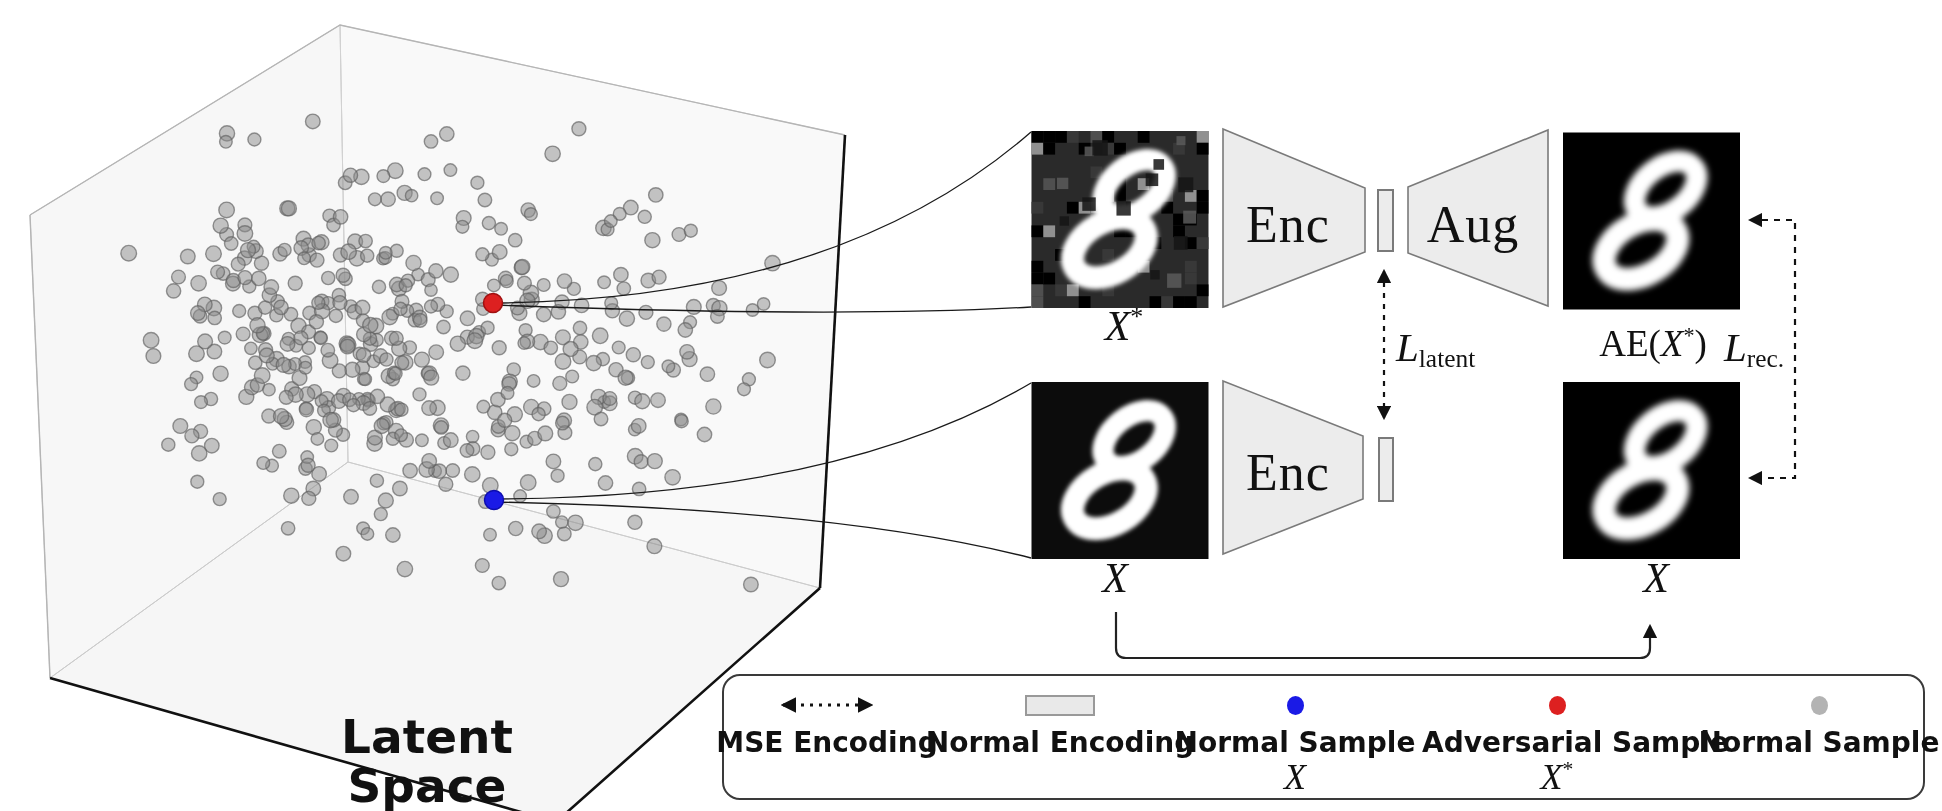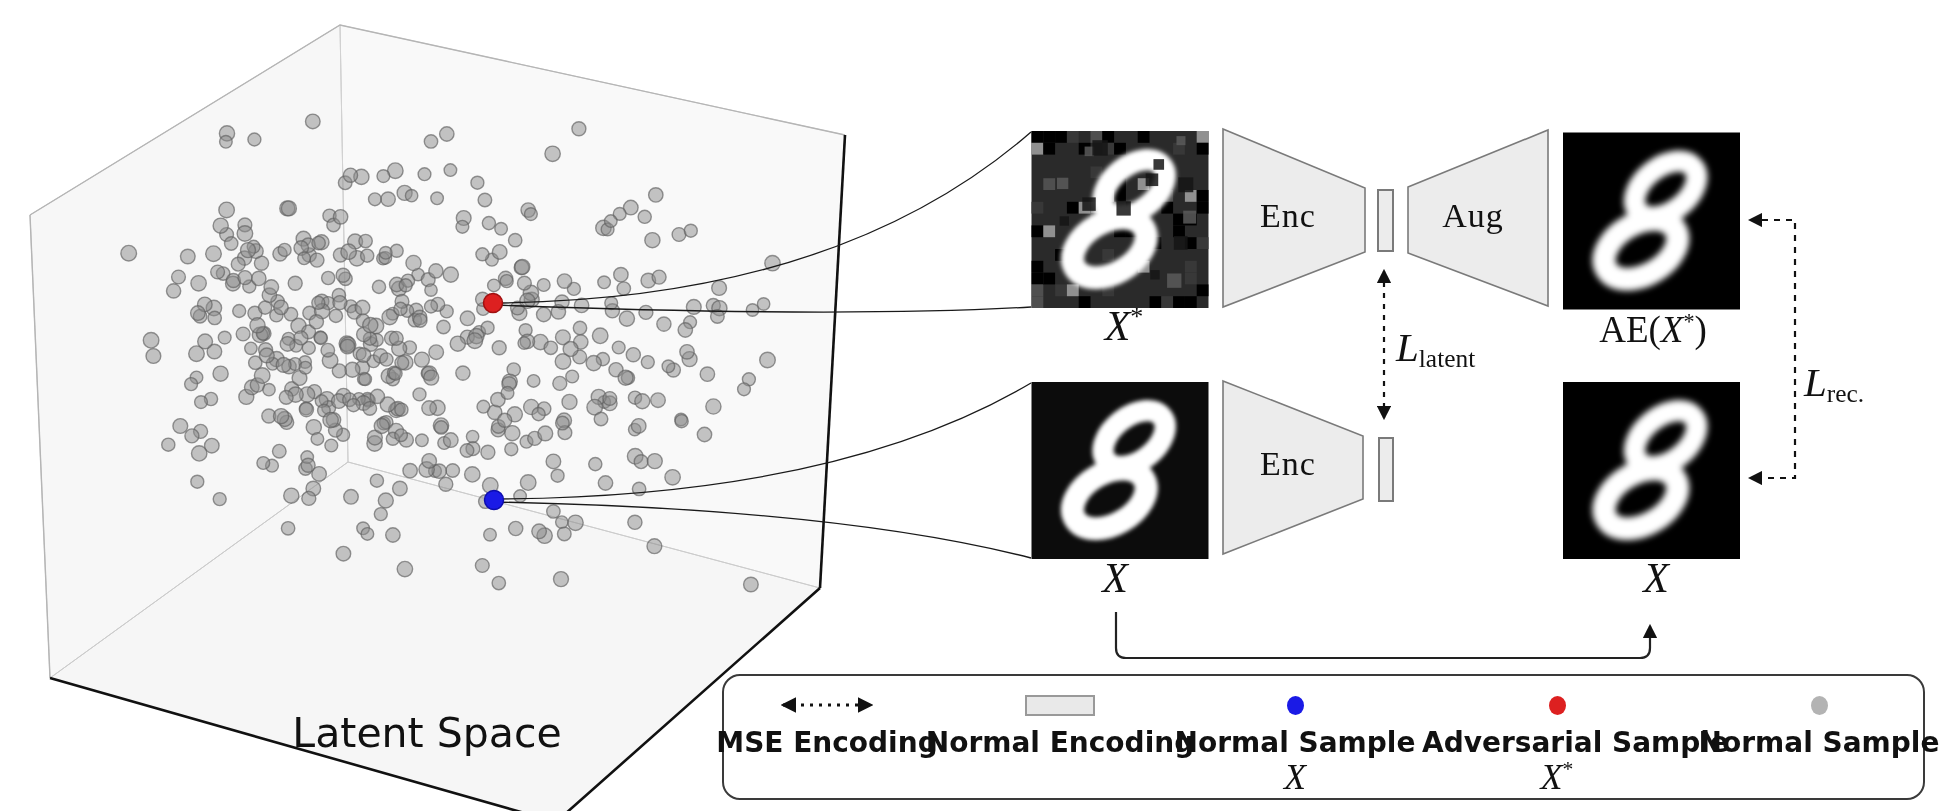--- a/index.html
+++ b/index.html
@@ -8,25 +8,25 @@
   svg.bg{position:absolute;left:0;top:0;}
   .digit-img{position:absolute;}
   .digit-img svg{display:block;}
   .lbl{position:absolute;color:#111;text-align:center;line-height:1.05;}
   .serif{font-family:"Liberation Serif","DejaVu Serif",serif;}
   .it{font-style:italic;}
   .math-x{font-size:42px;}
   .math-x sup{font-size:62%;vertical-align:super;font-style:normal;}
   .ae-lbl{font-size:37px;}
   .ae-lbl sup{font-size:60%;vertical-align:super;font-style:normal;}
-  .encdec{font-size:34px;letter-spacing:1px;}
+  .encdec{font-size:52px;letter-spacing:1px;}
   .loss{font-size:41px;}
   .loss sub{font-size:62%;vertical-align:-6px;letter-spacing:0px;}
   .latent-rect{position:absolute;background:#ececec;border:2px solid #7a7a7a;box-sizing:border-box;}
-  .title{font-size:41px;font-weight:400;color:#111;}
+  .title{font-size:47px;font-weight:700;color:#111;}
   
   .legend{position:absolute;left:722px;top:674px;width:1203px;height:126px;
           border:2.5px solid #3a3a3a;border-radius:18px;background:#fff;box-sizing:border-box;}
   .lg-item{position:absolute;top:8px;width:270px;text-align:center;}
   .lg-sym{height:42px;display:flex;align-items:center;justify-content:center;}
   .lg-label{font-size:28px;font-weight:600;color:#111;white-space:nowrap;}
   .lg-math{font-family:"Liberation Serif","DejaVu Serif",serif;font-size:36px;font-style:italic;color:#111;line-height:1;}
   .lg-math sup{font-size:60%;vertical-align:super;font-style:normal;}
   .lg-dot{width:17px;height:19px;border-radius:50%;}
   .lg-swatch{width:66px;height:17px;background:#e9e9e9;border:2px solid #999;box-sizing:content-box;}
@@ -670,33 +670,33 @@
         <ellipse cx="58" cy="32" rx="20" ry="12.5" stroke-width="12" transform="rotate(-38 58 32)"></ellipse>
         <ellipse cx="44" cy="66" rx="22.5" ry="14.5" stroke-width="13" transform="rotate(-30 44 66)"></ellipse>
       </g>
     </svg>
   </div>
 
   <div class="lbl serif math-x" style="left:1064px;top:303px;width:120px;"><span class="it">X</span><sup>*</sup></div>
 
   <div class="lbl serif math-x" style="left:1055px;top:556px;width:120px;"><span class="it">X</span></div>
 
-  <div class="lbl serif ae-lbl" style="left:1543px;top:310px;width:220px;text-align:center;"><span>AE(</span><span class="it">X</span><sup>*</sup><span>)</span></div>
+  <div class="lbl serif ae-lbl" style="left:1543px;top:324px;width:220px;text-align:center;"><span>AE(</span><span class="it">X</span><sup>*</sup><span>)</span></div>
 
   <div class="lbl serif math-x" style="left:1596px;top:556px;width:120px;"><span class="it">X</span></div>
 
   <div class="lbl serif encdec" style="left:1228px;top:198px;width:120px;"><span>Enc</span></div>
   <div class="lbl serif encdec" style="left:1413px;top:198px;width:120px;"><span>Aug</span></div>
   <div class="lbl serif encdec" style="left:1228px;top:446px;width:120px;"><span>Enc</span></div>
 
   <div class="latent-rect" style="left:1377px;top:189px;width:17px;height:63px;"></div>
   <div class="latent-rect" style="left:1378px;top:437px;width:16px;height:65px;"></div>
 
   <div class="lbl serif loss" style="left:1396px;top:326px;width:140px;text-align:left;"><span class="it">L</span><sub>latent</sub></div>
-  <div class="lbl serif loss" style="left:1804px;top:326px;width:130px;text-align:left;margin-top:35px;"><span class="it">L</span><sub>rec.</sub></div>
+  <div class="lbl serif loss" style="left:1724px;top:326px;width:130px;text-align:left;"><span class="it">L</span><sub>rec.</sub></div>
 
   <div class="lbl title" style="left:257px;top:712px;width:340px;"><span>Latent Space</span></div>
 
   <div class="legend">
 
     <div class="lg-item" style="left:-32px;">
       <div class="lg-sym">
         <svg width="112" height="20" viewBox="0 0 112 20">
           <defs>
             <marker id="arrL" viewBox="0 0 10 10" refX="8.5" refY="5" markerWidth="5.5" markerHeight="5.5" orient="auto-start-reverse">

